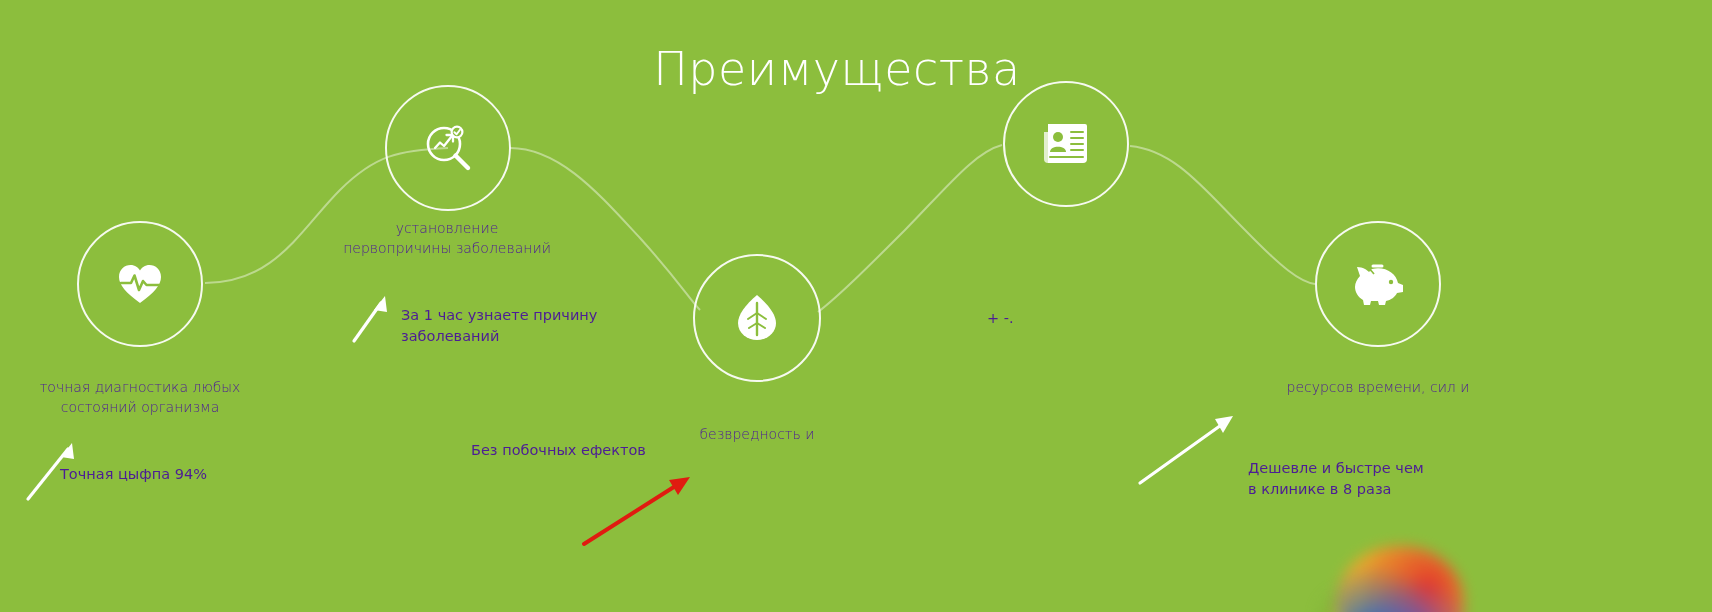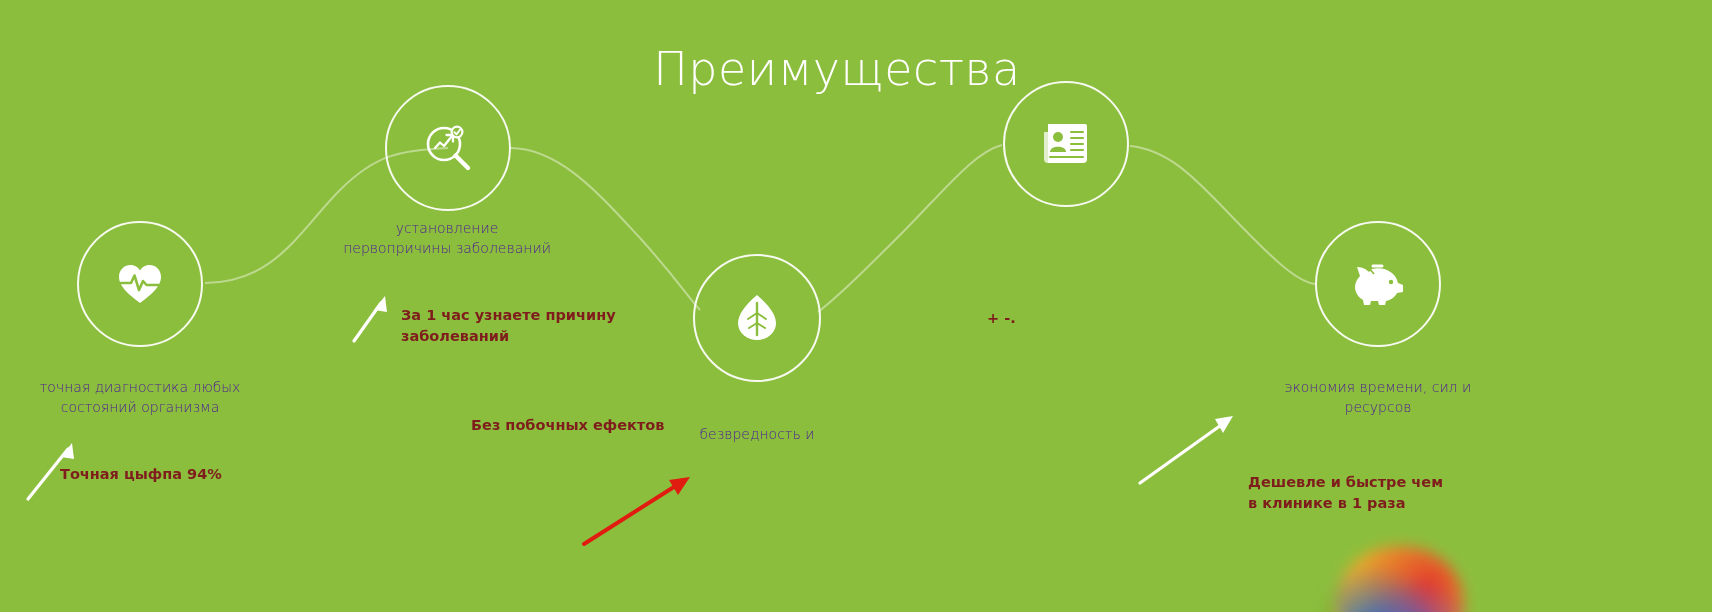--- a/index.html
+++ b/index.html
@@ -50,23 +50,23 @@
     font-size:14px;
     font-weight:300;
     line-height:1.42;
     text-align:center;
     font-family:"DejaVu Sans","Liberation Sans",sans-serif;
   }
 
   
   .ann{
     position:absolute;
-    color:#7f1d1d;
+    color:#4c1d95;
     font-size:14.5px;
-    font-weight:bold;
+    font-weight:normal;
     line-height:1.45;
     font-family:"DejaVu Sans","Liberation Sans",sans-serif;
   }
   .ann.clip{overflow:hidden;}
 
   
   .arrow{position:absolute;pointer-events:none;}
 
   
   .blob{
@@ -195,41 +195,40 @@
     <path d="M40 11 L29 25 L42 27 Z" fill="#ffffff"></path>
   </svg>
   <div class="ann clip" style="left:401px;top:305px;width:250px;height:47px;">
     <div>За 1 час узнаете причину</div>
     <div>заболеваний</div>
   </div>
 
   <div class="cap" style="left:623px;top:425px;width:268px;">
     <div>безвредность и</div>
   </div>
-  <div class="ann" style="left:471px;top:415px;width:220px;">
+  <div class="ann" style="left:471px;top:440px;width:220px;">
     <div>Без побочных ефектов</div>
   </div>
   <svg class="arrow" style="left:572px;top:468px;width:130px;height:84px;" viewBox="0 0 130 84">
     <path d="M12 76 L105 17" stroke="#e01b10" stroke-width="4" stroke-linecap="round"></path>
     <path d="M118 9 L97 12 L106 27 Z" fill="#e01b10"></path>
   </svg>
 
   <div class="ann" style="left:987px;top:308px;width:160px;">
     <div>+ -.</div>
   </div>
 
   <div class="cap" style="left:1223px;top:378px;width:310px;">
-    <div>экономия времени, сил и</div>
-    <div>ресурсов</div>
+    <div>ресурсов времени, сил и</div>
   </div>
   <svg class="arrow" style="left:1132px;top:405px;width:110px;height:85px;" viewBox="0 0 110 85">
     <path d="M8 78 L92 18" stroke="#ffffff" stroke-width="3.2" stroke-linecap="round"></path>
     <path d="M101 11 L83 14 L91 28 Z" fill="#ffffff"></path>
   </svg>
-  <div class="ann clip" style="left:1248px;top:472px;width:260px;height:47px;">
+  <div class="ann clip" style="left:1248px;top:458px;width:260px;height:47px;">
     <div>Дешевле и быстре чем</div>
-    <div>в клинике в 1 раза</div>
+    <div>в клинике в 8 раза</div>
   </div>
 
   <div class="blob2"></div>
   <div class="blob"></div>
 
 </div>
 
 </body></html>

